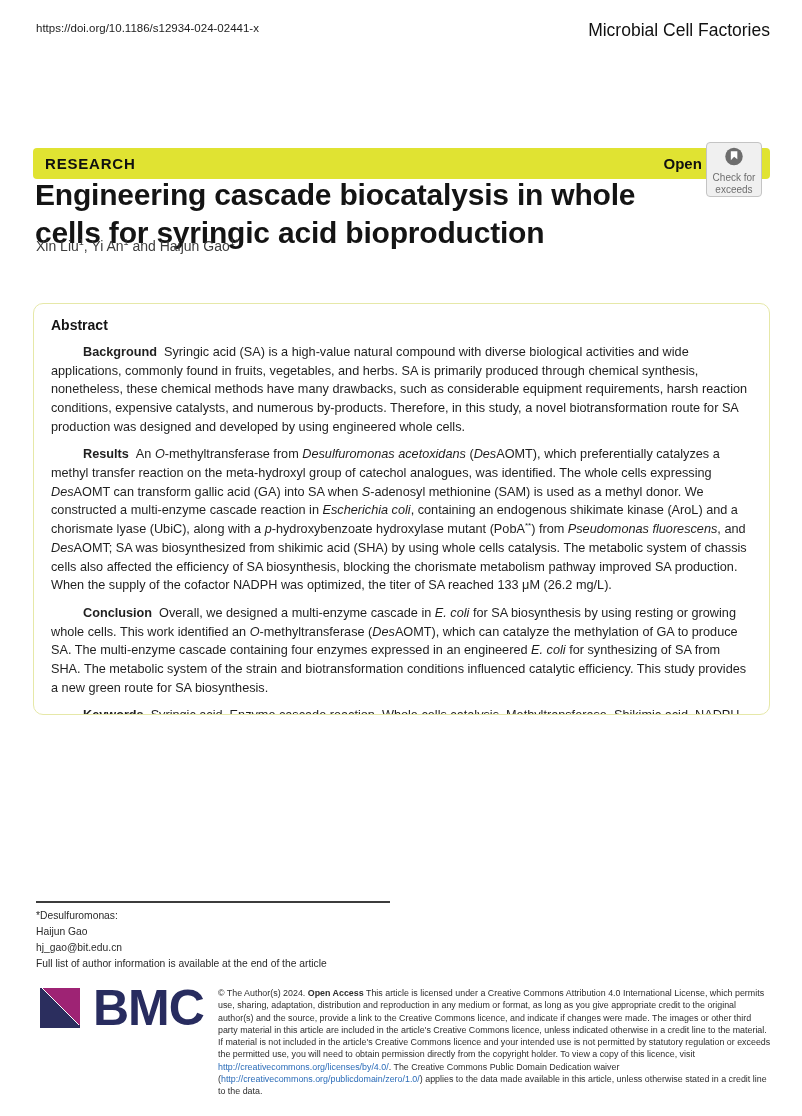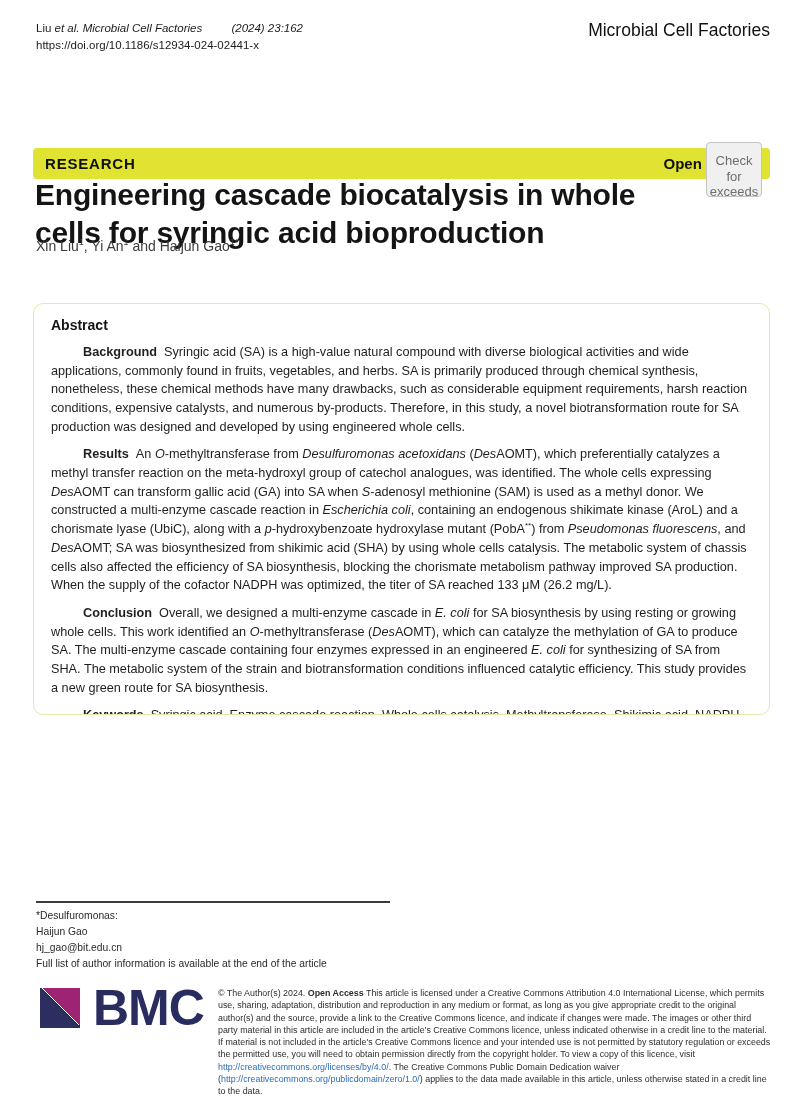--- a/index.html
+++ b/index.html
@@ -31,21 +31,21 @@
   .banner .openaccess { font-weight: bold; font-size: 15px; color: #101010; }
 
   
   .badge {
     position: absolute; left: 706px; top: 142px; width: 56px; height: 55px;
     background: #f0f0f0; border: 1px solid #c4c4c4; border-radius: 4px;
     display: flex; flex-direction: column; align-items: center; padding-top: 4px;
     cursor: pointer;
   }
   .badge svg { width: 22px; height: 22px; }
-  .badge .bt { font-size: 13px; color: #6e6e6e; line-height: 1.2; text-align: center; margin-top: 6px; }
+  .badge .bt { font-size: 10px; color: #6e6e6e; line-height: 1.2; text-align: center; margin-top: 6px; }
 
   
   .title {
     position: absolute; left: 35px; top: 146px; width: 650px;
     font-size: 30px; line-height: 1.27; font-weight: 600; color: #141414;
     letter-spacing: -0.2px;
     margin-top: 30px;
   }
   .authors { position: absolute; left: 36px; top: 237px; font-size: 14px; color: #3d3d3d; }
   .authors sup { font-size: 9px; }
@@ -79,25 +79,20 @@
   }
   .license .oa { font-weight: bold; }
   .license a { color: #2b6cb8; text-decoration: none; cursor: pointer; }
 </style>
 </head>
 <body>
 
 <div class="page">
 
   <div class="hdr-left">
-    <div>
-      <span>Liu</span>
-      <span class="src">et al. Microbial Cell Factories</span>
-      <span class="issue">(2024) 23:162</span>
-    </div>
     <div>https://doi.org/10.1186/s12934-024-02441-x</div>
   </div>
   <div class="hdr-right">Microbial Cell Factories</div>
 
   <div class="banner">
     <span class="research">RESEARCH</span>
     <span class="openaccess">Open Access</span>
   </div>
 
   <div class="badge">

